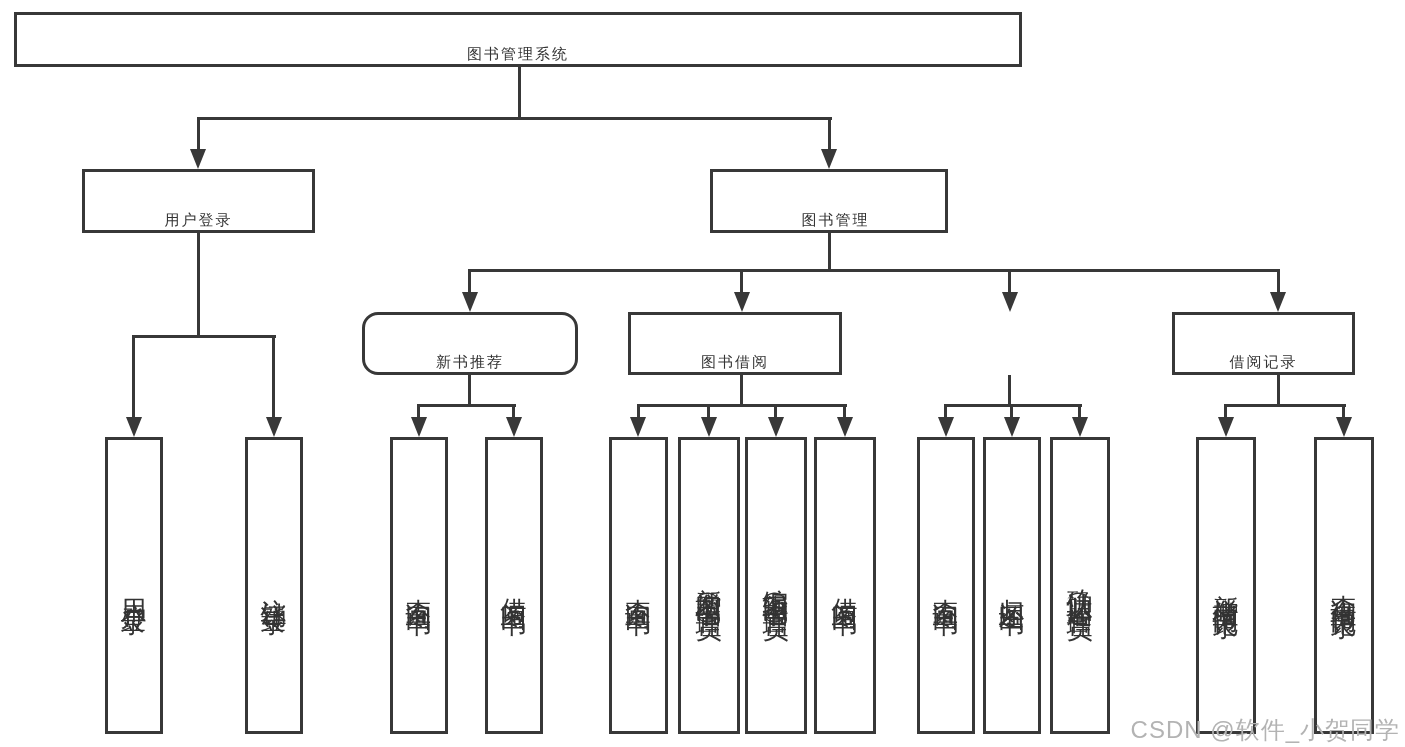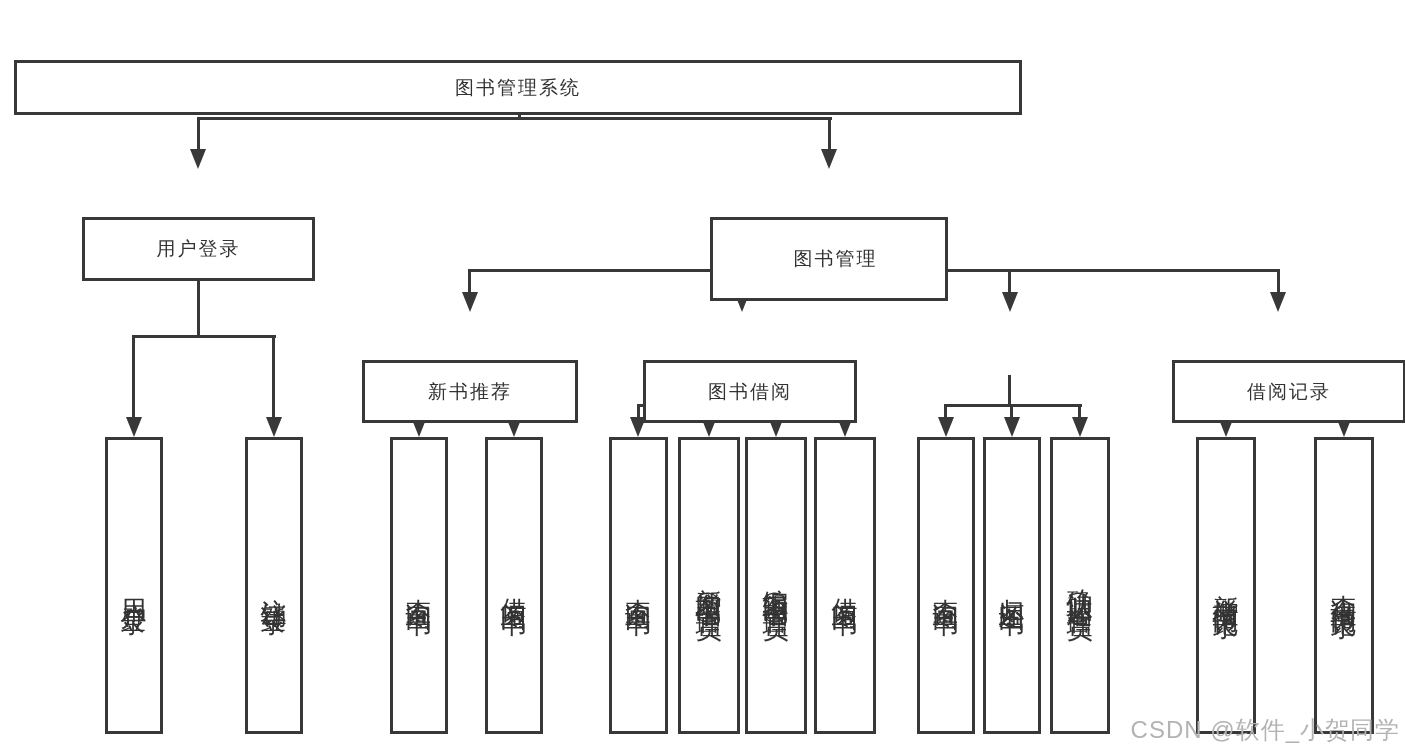--- a/index.html
+++ b/index.html
@@ -4,24 +4,23 @@
 <style>
   html,body{margin:0;padding:0;background:#fff;}
   .stage{
     position:relative;width:1405px;height:747px;background:#ffffff;
     font-family:"Liberation Sans",sans-serif;overflow:hidden;
   }
   
   .box{
     position:absolute;box-sizing:border-box;background:#ffffff;
     border:3px solid var(--line,#383838);
-    display:flex;align-items:center;justify-content:center;
-    font-size:19px;letter-spacing:2px;color:var(--text,#333333);
+    display:flex;align-items:flex-end;justify-content:center;
+    font-size:15px;letter-spacing:2px;color:var(--text,#333333);
     z-index:2;
-    margin-top:48px;
   }
   
   .vbox{
     position:absolute;box-sizing:border-box;background:#ffffff;
     border:3px solid var(--line,#383838);
     display:flex;align-items:center;justify-content:center;
     z-index:2;top:437px;height:297px;
   }
   .vbox span{
     writing-mode:vertical-rl;text-orientation:mixed;
@@ -54,21 +53,21 @@
   <i class="cl" style="left:518px;top:67px;width:3px;height:51px;"></i>
   <i class="cl" style="left:197px;top:117px;width:635px;height:3px;"></i>
   <i class="cl" style="left:197px;top:117px;width:3px;height:36px;"></i>
   <i class="cl" style="left:828px;top:117px;width:3px;height:36px;"></i>
   <i class="ar" style="left:190px;top:149px;"></i>
   <i class="ar" style="left:821px;top:149px;"></i>
 
   <div class="box" style="left:82px;top:169px;width:233px;height:64px;">
     <span>用户登录</span>
   </div>
-  <div class="box" style="left:710px;top:169px;width:238px;height:84px;padding-left:13px;">
+  <div class="box" style="left:710px;top:169px;width:238px;height:64px;padding-left:13px;">
     <span>图书管理</span>
   </div>
 
   <i class="cl" style="left:197px;top:233px;width:3px;height:102px;"></i>
   <i class="cl" style="left:132px;top:335px;width:144px;height:3px;"></i>
   <i class="cl" style="left:132px;top:335px;width:3px;height:83px;"></i>
   <i class="cl" style="left:272px;top:335px;width:3px;height:83px;"></i>
   <i class="ar" style="left:126px;top:417px;"></i>
   <i class="ar" style="left:266px;top:417px;"></i>
 
@@ -76,27 +75,27 @@
   <i class="cl" style="left:468px;top:269px;width:812px;height:3px;"></i>
   <i class="cl" style="left:468px;top:269px;width:3px;height:24px;"></i>
   <i class="cl" style="left:740px;top:269px;width:3px;height:24px;"></i>
   <i class="cl" style="left:1008px;top:269px;width:3px;height:24px;"></i>
   <i class="cl" style="left:1277px;top:269px;width:3px;height:24px;"></i>
   <i class="ar" style="left:462px;top:292px;"></i>
   <i class="ar" style="left:734px;top:292px;"></i>
   <i class="ar" style="left:1002px;top:292px;"></i>
   <i class="ar" style="left:1270px;top:292px;"></i>
 
-  <div class="box" style="left:362px;top:312px;width:216px;height:63px;">
+  <div class="box" style="left:362px;top:312px;width:216px;height:63px;border-radius:16px;">
     <span>新书推荐</span>
   </div>
-  <div class="box" style="left:643px;top:312px;width:214px;height:63px;">
+  <div class="box" style="left:628px;top:312px;width:214px;height:63px;">
     <span>图书借阅</span>
   </div>
-  <div class="box" style="left:1172px;top:312px;width:234px;height:63px;">
+  <div class="box" style="left:1172px;top:312px;width:183px;height:63px;">
     <span>借阅记录</span>
   </div>
 
   <i class="cl" style="left:468px;top:375px;width:3px;height:29px;"></i>
   <i class="cl" style="left:417px;top:404px;width:99px;height:3px;"></i>
   <i class="cl" style="left:417px;top:404px;width:3px;height:15px;"></i>
   <i class="cl" style="left:512px;top:404px;width:3px;height:15px;"></i>
   <i class="ar" style="left:411px;top:417px;"></i>
   <i class="ar" style="left:506px;top:417px;"></i>
 

